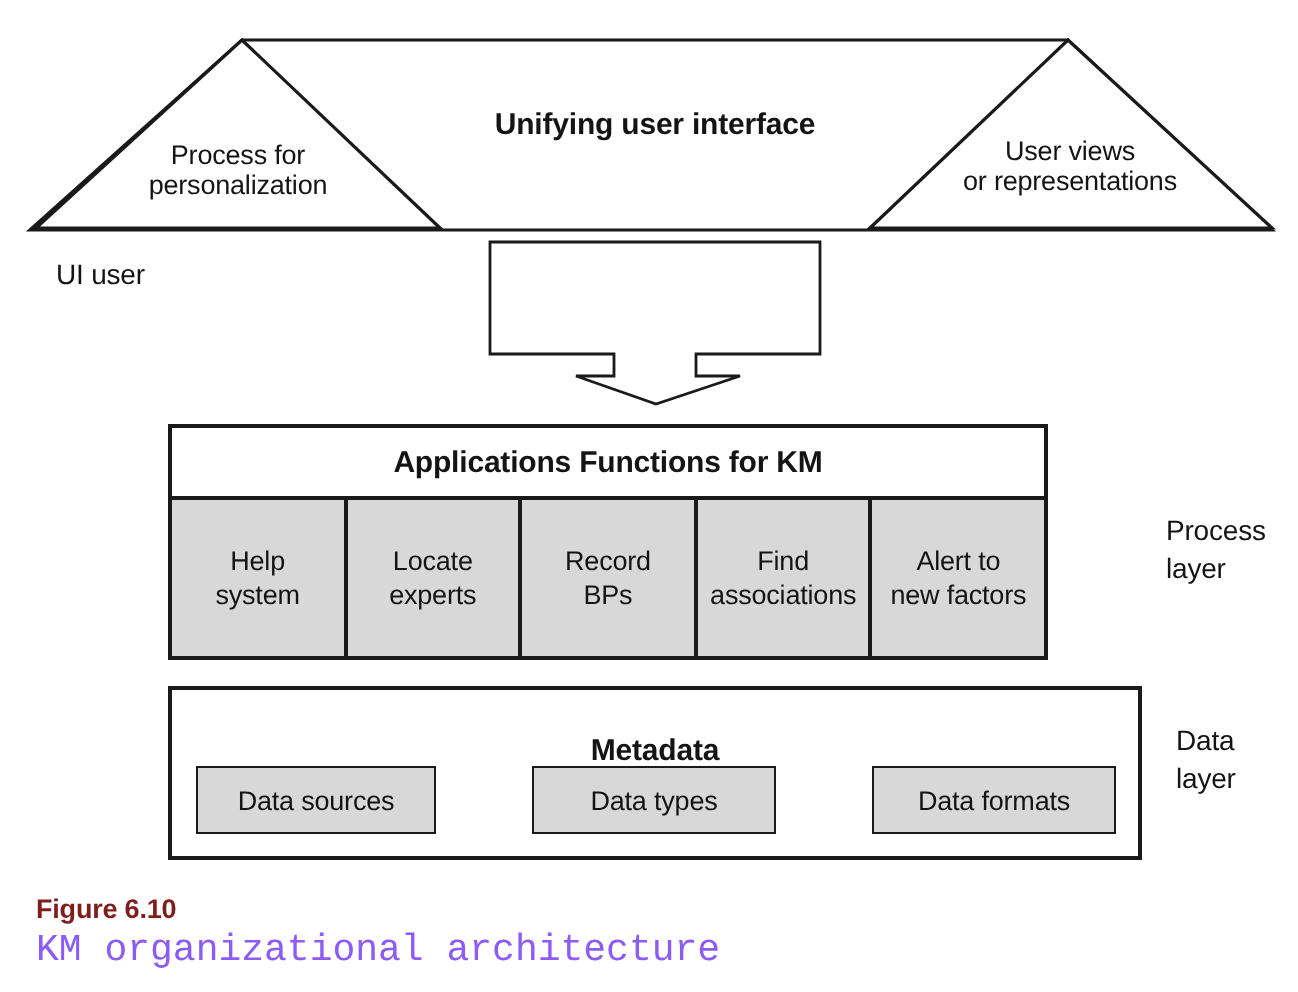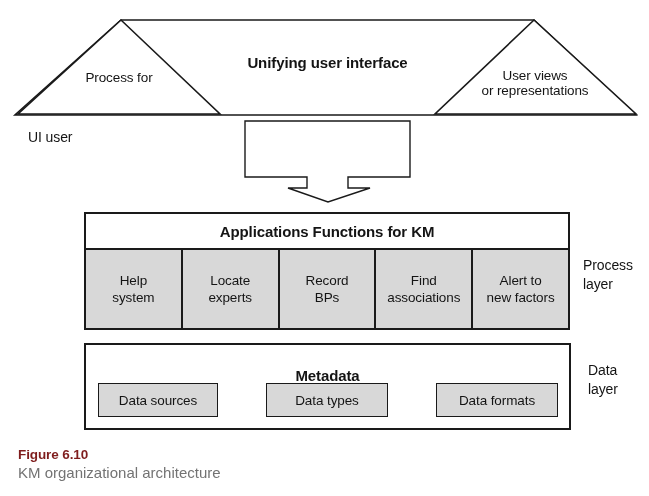--- a/index.html
+++ b/index.html
@@ -14,21 +14,21 @@
   .center{text-align:center;}
   .b{font-weight:bold;}
 
   .trap-title{left:121px;top:54px;width:413px;font-size:15px;}
   .tri-label{font-size:13.5px;line-height:15px;width:160px;}
   .tri-left{left:39px;top:70px;}
   .tri-right{left:455px;top:68px;}
   .ui-layer{left:28px;top:129px;font-size:14px;}
 
   .apps-box{
-    left:84px;top:212px;width:486px;height:118px;box-sizing:border-box;
+    left:84px;top:212px;width:440px;height:118px;box-sizing:border-box;
     border:2px solid #1a1a1a;background:#fff;display:flex;flex-direction:column;
   }
   .apps-header{
     flex:0 0 34px;display:flex;align-items:center;justify-content:center;
     font-size:15px;font-weight:bold;border-bottom:2px solid #1a1a1a;
   }
   .apps-row{flex:1;display:flex;}
   .pcell{
     flex:1;background:#d8d8d8;border-left:2px solid #1a1a1a;
     display:flex;flex-direction:column;align-items:center;justify-content:center;
@@ -49,40 +49,41 @@
     position:absolute;top:38px;height:34px;box-sizing:border-box;
     border:1.5px solid #1a1a1a;background:#d8d8d8;
     display:flex;align-items:center;justify-content:center;font-size:13.5px;
   }
   .dbox-1{left:12px;width:120px;}
   .dbox-2{left:180px;width:122px;}
   .dbox-3{left:350px;width:122px;}
 
   .fig-num{left:18px;top:447px;font-size:13.5px;font-weight:bold;color:#7f1d1d;}
   .fig-title{
-    left:18px;top:464px;font-size:15px;color:#737373;letter-spacing:0;
-    font-family:Liberation Sans, sans-serif;
+    left:18px;top:464px;font-size:19px;color:#8b5cf6;letter-spacing:0;
+    font-family:Liberation Mono, monospace;
   }
 </style>
 </head>
 <body>
 
 <div id="stage">
 
   <svg id="shapes" viewBox="0 0 649 496">
     <polygon class="stroke" points="121,20 534,20 636,115 15,115" stroke-width="1.6"></polygon>
     <polygon class="stroke" points="121,20 18,114 220,114" stroke-width="1.6" fill="#d8d8d8"></polygon>
     <polygon class="stroke" points="534,20 435,114 636,114" stroke-width="1.6" fill="#d8d8d8"></polygon>
     <path class="stroke" d="M245,121 H410 V177 H348 V188 H370 L328,202 L288,188 H307 V177 H245 Z" stroke-width="1.4"></path>
   </svg>
 
   <div class="abs center b trap-title">Unifying user interface</div>
 
   <div class="abs center tri-label tri-left">
     <div>Process for</div>
+    <div>personalization</div>
   </div>
 
   <div class="abs center tri-label tri-right">
     <div>User views</div>
     <div>or representations</div>
   </div>
 
   <div class="abs ui-layer">UI user</div>
 
   <div class="abs apps-box">

